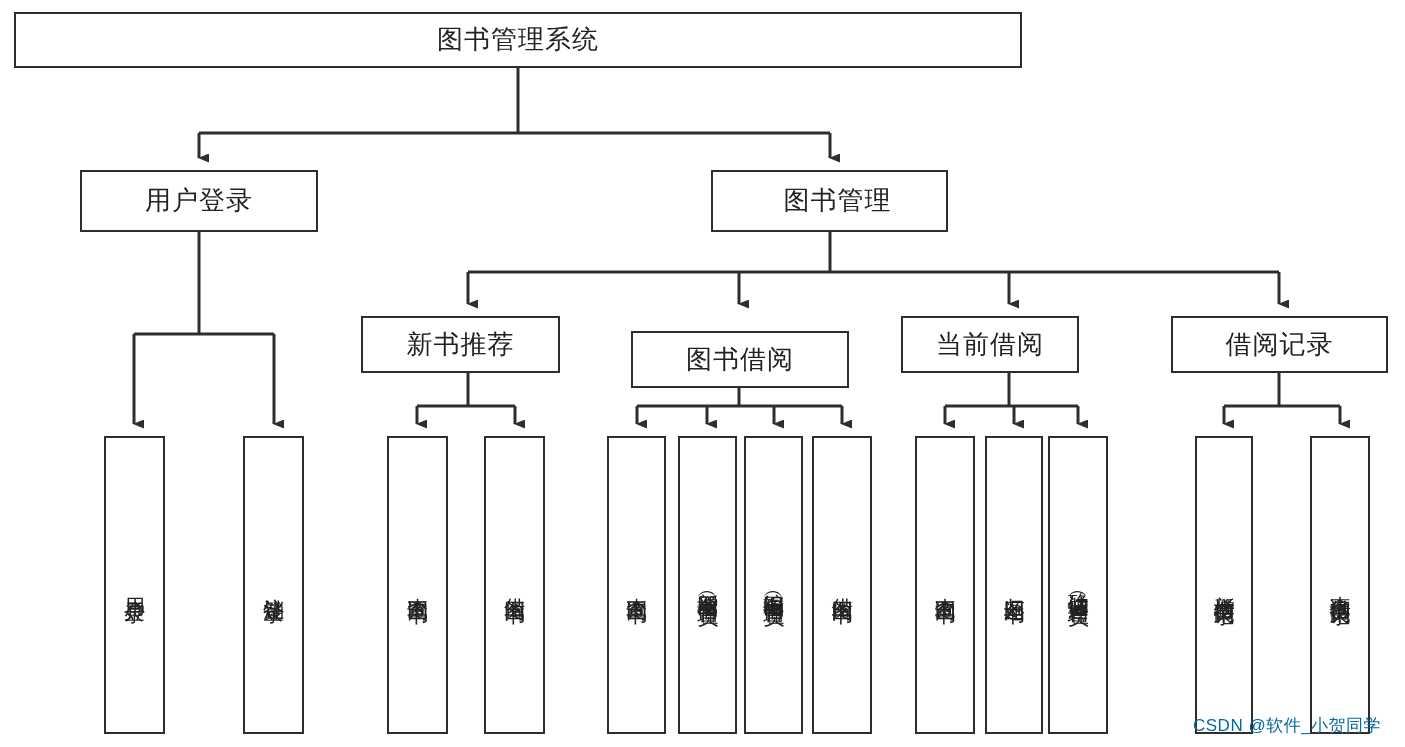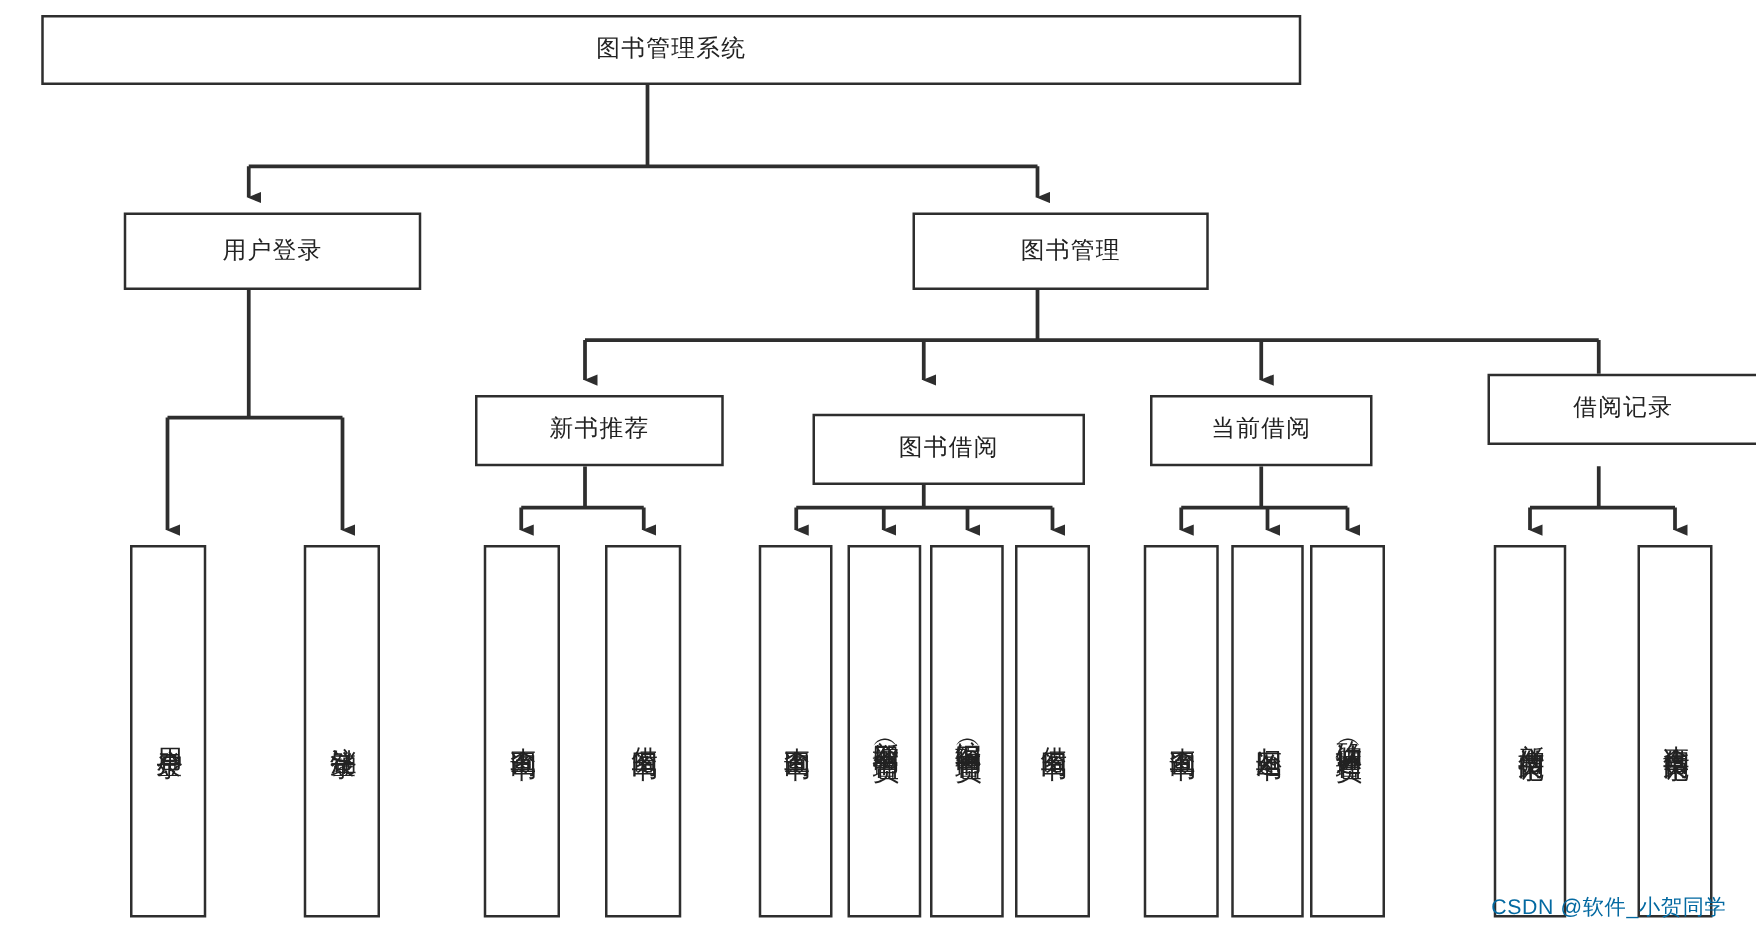--- a/index.html
+++ b/index.html
@@ -30,24 +30,23 @@
     box-sizing: border-box;
     background: #ffffff;
     border: 2px solid #2e2e2e;
     display: flex;
     align-items: center;
     justify-content: center;
     text-align: center;
     color: #222222;
   }
   .node.horiz {
-    font-size: 19px;
+    font-size: 26px;
     letter-spacing: 1px;
     line-height: 1.2;
-    margin-left: 19px;
   }
   .node.vert {
     writing-mode: vertical-rl;
     text-orientation: upright;
     font-size: 21px;
     line-height: 1.35;
     letter-spacing: 2px;
     padding: 4px 0;
   }
   .node.vert .nodelabel {
@@ -133,21 +132,21 @@
 
   <div class="node horiz" style="left:361px; top:316px; width:199px; height:57px;">
     <span class="nodelabel">新书推荐</span>
   </div>
   <div class="node horiz" style="left:631px; top:331px; width:218px; height:57px;">
     <span class="nodelabel">图书借阅</span>
   </div>
   <div class="node horiz" style="left:901px; top:316px; width:178px; height:57px;">
     <span class="nodelabel">当前借阅</span>
   </div>
-  <div class="node horiz" style="left:1171px; top:299px; width:217px; height:57px;">
+  <div class="node horiz" style="left:1171px; top:316px; width:217px; height:57px;">
     <span class="nodelabel">借阅记录</span>
   </div>
 
   <div class="node vert" style="left:104px; top:436px; width:61px; height:298px;">
     <span class="nodelabel">用户登录</span>
   </div>
   <div class="node vert" style="left:243px; top:436px; width:61px; height:298px;">
     <span class="nodelabel">注销登录</span>
   </div>
 

